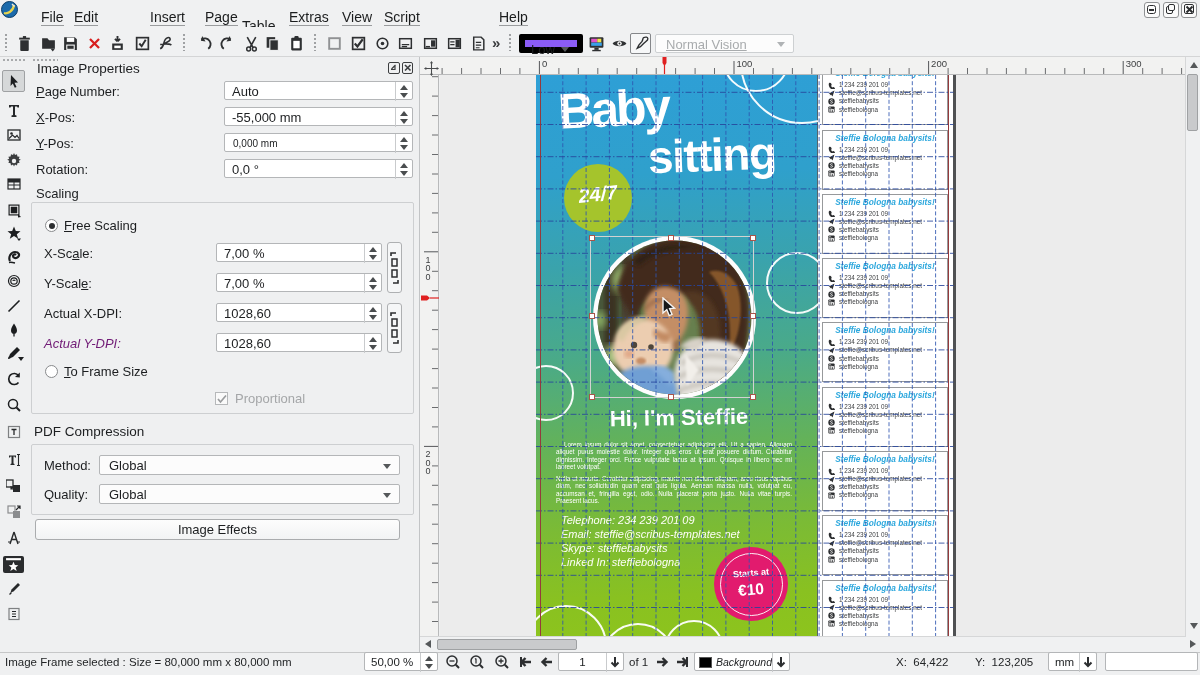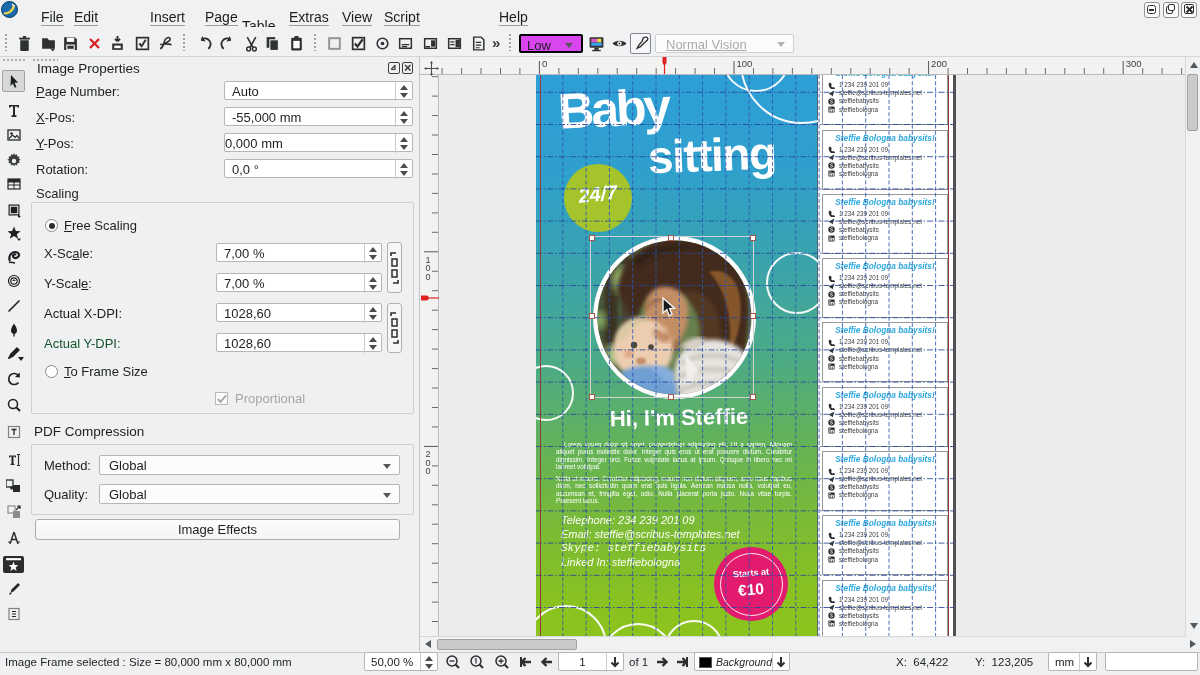--- a/index.html
+++ b/index.html
@@ -122,21 +122,21 @@
 <svg class="abs" style="left:446.0px;top:35.0px;" width="17" height="17" viewBox="0 0 16 16">
     <rect x="2.5" y="3.5" width="11" height="9" fill="none" stroke="#2e3032" stroke-width="1.4"></rect>
     <rect x="9" y="4.5" width="4" height="7" fill="#2e3032"></rect>
     <path d="M4,6.5 h4 M4,9 h4" stroke="#2e3032" stroke-width="1.2"></path>
   </svg>
 <svg class="abs" style="left:469.5px;top:35.0px;" width="17" height="17" viewBox="0 0 16 16">
     <path d="M3.5,2 h7 l2.5,2.5 V14 h-9.5 Z" fill="none" stroke="#2e3032" stroke-width="1.4"></path>
     <path d="M5.5,7 h5 M5.5,9.5 h5 M5.5,12 h3.5" stroke="#2e3032" stroke-width="1.1"></path>
   </svg>
 <div class="abs" style="left:492px;top:33px;width:16px;height:20px;font-size:15px;font-weight:bold;color:#3a3c3e;line-height:20px;">»</div>
-<div style="position:absolute;left:519px;top:34px;width:64px;height:19px;background:#d946ef;border:2px solid #000000;border-radius:2px;">
+<div style="position:absolute;left:519px;top:34px;width:64px;height:19px;background:#8b5cf6;border:6px solid #000000;border-radius:2px;">
     <div style="position:absolute;left:6px;top:0;height:19px;line-height:19px;font-size:13px;color:#1c1e20;white-space:nowrap;">Low</div>
     <div style="position:absolute;right:8px;top:7px;width:0;height:0;border-left:4px solid transparent;border-right:4px solid transparent;border-top:5px solid #55585a;"></div>
   </div>
 <svg class="abs" style="left:588.0px;top:35.0px;" width="17" height="17" viewBox="0 0 16 16">
     <rect x="1.5" y="2" width="13" height="10" rx="1" fill="#2e3032"></rect>
     <rect x="3" y="3.5" width="5.5" height="3.5" fill="#e255c8"></rect>
     <rect x="8.7" y="3.5" width="3.8" height="3.5" fill="#f2e24a"></rect>
     <rect x="3" y="7.2" width="10" height="3" fill="#3aa0e8"></rect>
     <rect x="6" y="12" width="4" height="2" fill="#2e3032"></rect>
     <rect x="4" y="14" width="8" height="1.3" fill="#2e3032"></rect>
@@ -270,21 +270,21 @@
 <div style="position:absolute;left:36px;top:110px;font-size:13px;color:#1c1e20;white-space:nowrap;font-weight:normal;"><span style="text-decoration:underline;">X</span>-Pos:</div>
 <div class="inp" style="left:224px;top:107px;width:189px;height:19px;">
     <div style="position:absolute;left:7px;top:0;height:19px;line-height:19px;font-size:13px;color:#1c1e20;white-space:nowrap;">-55,000 mm</div>
     <div style="position:absolute;right:0;top:0;width:17px;height:19px;border-left:1px solid #c9cbcd;">
       <div class="tri-up" style="left:4px;top:3px;"></div>
       <div class="tri-dn" style="left:4px;bottom:3px;"></div>
     </div>
   </div>
 <div style="position:absolute;left:36px;top:136px;font-size:13px;color:#1c1e20;white-space:nowrap;font-weight:normal;"><span style="text-decoration:underline;">Y</span>-Pos:</div>
 <div class="inp" style="left:224px;top:133px;width:189px;height:19px;">
-    <div style="position:absolute;left:0;top:0;height:19px;line-height:19px;font-size:13px;color:#1c1e20;white-space:nowrap;">0,000 mm</div>
+    <div style="position:absolute;left:8px;top:0;height:19px;line-height:19px;font-size:10px;color:#1c1e20;white-space:nowrap;">0,000 mm</div>
     <div style="position:absolute;right:0;top:0;width:17px;height:19px;border-left:1px solid #c9cbcd;">
       <div class="tri-up" style="left:4px;top:3px;"></div>
       <div class="tri-dn" style="left:4px;bottom:3px;"></div>
     </div>
   </div>
 <div style="position:absolute;left:36px;top:162px;font-size:13px;color:#1c1e20;white-space:nowrap;font-weight:normal;">Rotation:</div>
 <div class="inp" style="left:224px;top:159px;width:189px;height:19px;">
     <div style="position:absolute;left:7px;top:0;height:19px;line-height:19px;font-size:13px;color:#1c1e20;white-space:nowrap;">0,0 °</div>
     <div style="position:absolute;right:0;top:0;width:17px;height:19px;border-left:1px solid #c9cbcd;">
       <div class="tri-up" style="left:4px;top:3px;"></div>
@@ -313,21 +313,21 @@
     </div>
   </div>
 <div style="position:absolute;left:44px;top:306px;font-size:13px;color:#1c1e20;white-space:nowrap;font-weight:normal;">Actual X-DPI:</div>
 <div class="inp" style="left:216px;top:303px;width:166px;height:19px;">
     <div style="position:absolute;left:7px;top:0;height:19px;line-height:19px;font-size:13px;color:#1c1e20;white-space:nowrap;">1028,60</div>
     <div style="position:absolute;right:0;top:0;width:17px;height:19px;border-left:1px solid #c9cbcd;">
       <div class="tri-up" style="left:4px;top:3px;"></div>
       <div class="tri-dn" style="left:4px;bottom:3px;"></div>
     </div>
   </div>
-<div style="position:absolute;left:44px;top:336px;font-size:13px;color:#14532d;white-space:nowrap;font-weight:normal;">Actual Y-DPI:</div>
+<div style="position:absolute;left:44px;top:336px;font-size:13px;color:#701a75;white-space:nowrap;font-weight:normal;font-style:italic;">Actual Y-DPI:</div>
 <div class="inp" style="left:216px;top:333px;width:166px;height:19px;">
     <div style="position:absolute;left:7px;top:0;height:19px;line-height:19px;font-size:13px;color:#1c1e20;white-space:nowrap;">1028,60</div>
     <div style="position:absolute;right:0;top:0;width:17px;height:19px;border-left:1px solid #c9cbcd;">
       <div class="tri-up" style="left:4px;top:3px;"></div>
       <div class="tri-dn" style="left:4px;bottom:3px;"></div>
     </div>
   </div>
 <div class="abs" style="left:387px;top:242px;width:15px;height:51px;background:#f5f6f7;border:1px solid #aeb0b2;border-radius:3px;"></div>
 <svg class="abs" style="left:389px;top:250.5px;" width="11" height="34" viewBox="0 0 11 34">
     <path d="M2,5 v-3 h5" stroke="#2c2e30" stroke-width="1.6" fill="none"></path>
@@ -522,21 +522,21 @@
       <path d="M88,128 C106,116 134,116 154,130 M84,142 C104,130 136,130 158,144 M84,156 C104,144 140,144 160,158" stroke="#c3beb5" stroke-width="3.5" fill="none" filter="url(#b2)"></path>
       <path d="M92,118 L106,134 L94,150 Z" fill="#f2efea" filter="url(#b1)"></path>
       <path d="M86,112 C92,104 102,100 112,102 L104,116 C96,112 90,112 86,112 Z" fill="#d8d2c8" filter="url(#b2)"></path>
     </g>
   </svg>
 <div class="abs" style="left:604px;top:405px;width:150px;text-align:center;font-size:22px;font-weight:bold;color:#fff;transform:rotate(-1deg);">Hi, I'm Steffie</div>
 <div class="abs" style="left:556px;top:441px;width:236px;font-size:6.3px;line-height:7.3px;color:#fff;text-align:justify;"><span style="margin-left:8px;"></span>Lorem ipsum dolor sit amet, consectetuer adipiscing elit. Ut a sapien. Aliquam aliquet purus molestie dolor. Integer quis eros ut erat posuere dictum. Curabitur dignissim. Integer orci. Fusce vulputate lacus at ipsum. Quisque in libero nec mi laoreet volutpat.</div>
 <div class="abs" style="left:556px;top:475px;width:236px;font-size:6.3px;line-height:7.3px;color:#fff;text-align:justify;">Nulla ut mauris. Curabitur adipiscing, mauris non dictum aliquam, arcu risus dapibus diam, nec sollicitudin quam erat quis ligula. Aenean massa nulla, volutpat eu, accumsan et, fringilla eget, odio. Nulla placerat porta justo. Nulla vitae turpis. Praesent lacus.</div>
 <div class="abs" style="left:561px;top:514px;font-size:11px;font-style:italic;color:#fdfef7;white-space:nowrap;">Telephone: 234 239 201 09</div>
 <div class="abs" style="left:561px;top:528px;font-size:11px;font-style:italic;color:#fdfef7;white-space:nowrap;">Email: steffie@scribus-templates.net</div>
-<div class="abs" style="left:561px;top:542px;font-size:11px;font-style:italic;color:#fdfef7;white-space:nowrap;font-family:Liberation Mono, monospace;">Skype: steffiebabysits</div>
+<div class="abs" style="left:561px;top:542px;font-size:11px;font-style:italic;color:#fdfef7;white-space:nowrap;">Skype: steffiebabysits</div>
 <div class="abs" style="left:561px;top:556px;font-size:11px;font-style:italic;color:#fdfef7;white-space:nowrap;">Linked In: steffiebologna</div>
 <div class="abs" style="left:714px;top:547px;width:74px;height:74px;border-radius:50%;background:#e21b6e;"></div>
 <div class="abs" style="left:719.5px;top:552.5px;width:63px;height:63px;border-radius:50%;border:1.3px solid rgba(255,255,255,.92);"></div>
 <div class="abs" style="left:714px;top:568px;width:74px;text-align:center;font-size:9px;font-weight:bold;color:#fff;transform:rotate(-5deg);">Starts at</div>
 <div class="abs" style="left:714px;top:581px;width:74px;text-align:center;font-size:15.5px;font-weight:bold;color:#fff;transform:rotate(-5deg);">€10</div>
 <div class="abs" style="left:0;top:75px;width:1200px;height:561px;overflow:hidden;pointer-events:none;">
 <div class="card" style="top:-9.8px;">
 <div class="chead">Steffie Bologna babysits!</div>
 <svg class="cic" style="top:15.5px;" width="7" height="7" viewBox="0 0 7 7">
         <path d="M1,1.2 C1.8,0.6 2.8,0.8 3.2,1.6 L3.6,2.6 C3.8,3.2 3.4,3.6 3,3.8 C3.2,4.6 3.8,5.2 4.6,5.6 C4.9,5.2 5.4,4.9 5.9,5.2 L6.6,5.8 C7.2,6.4 7,7.4 6.2,7.7 C4.6,8.2 2.6,7 1.6,5.4 C0.8,4 0.4,2.2 1,1.2 Z" fill="#2c2e30"></path>

